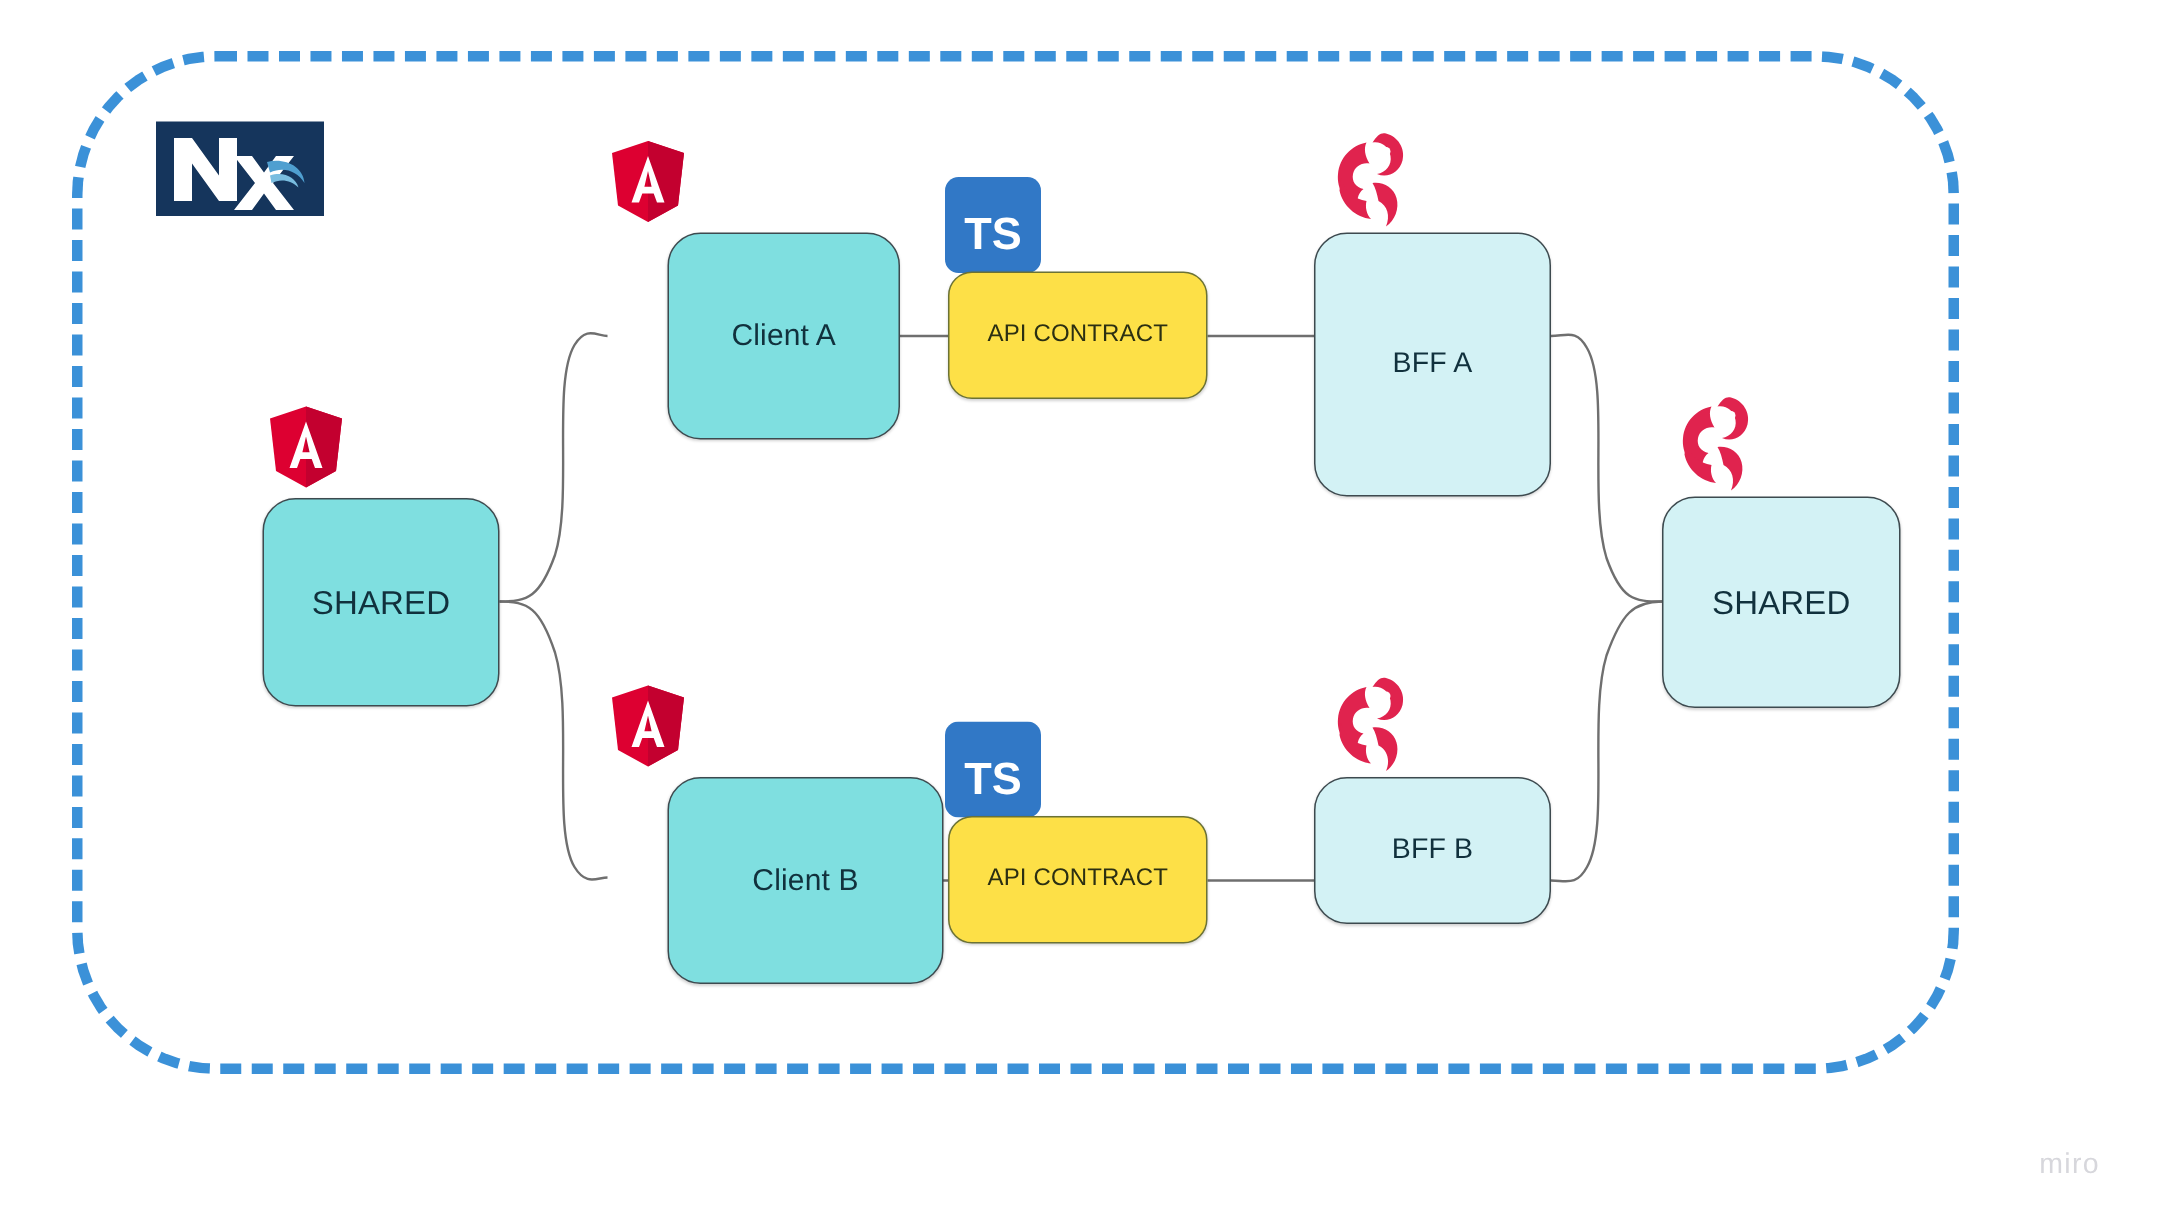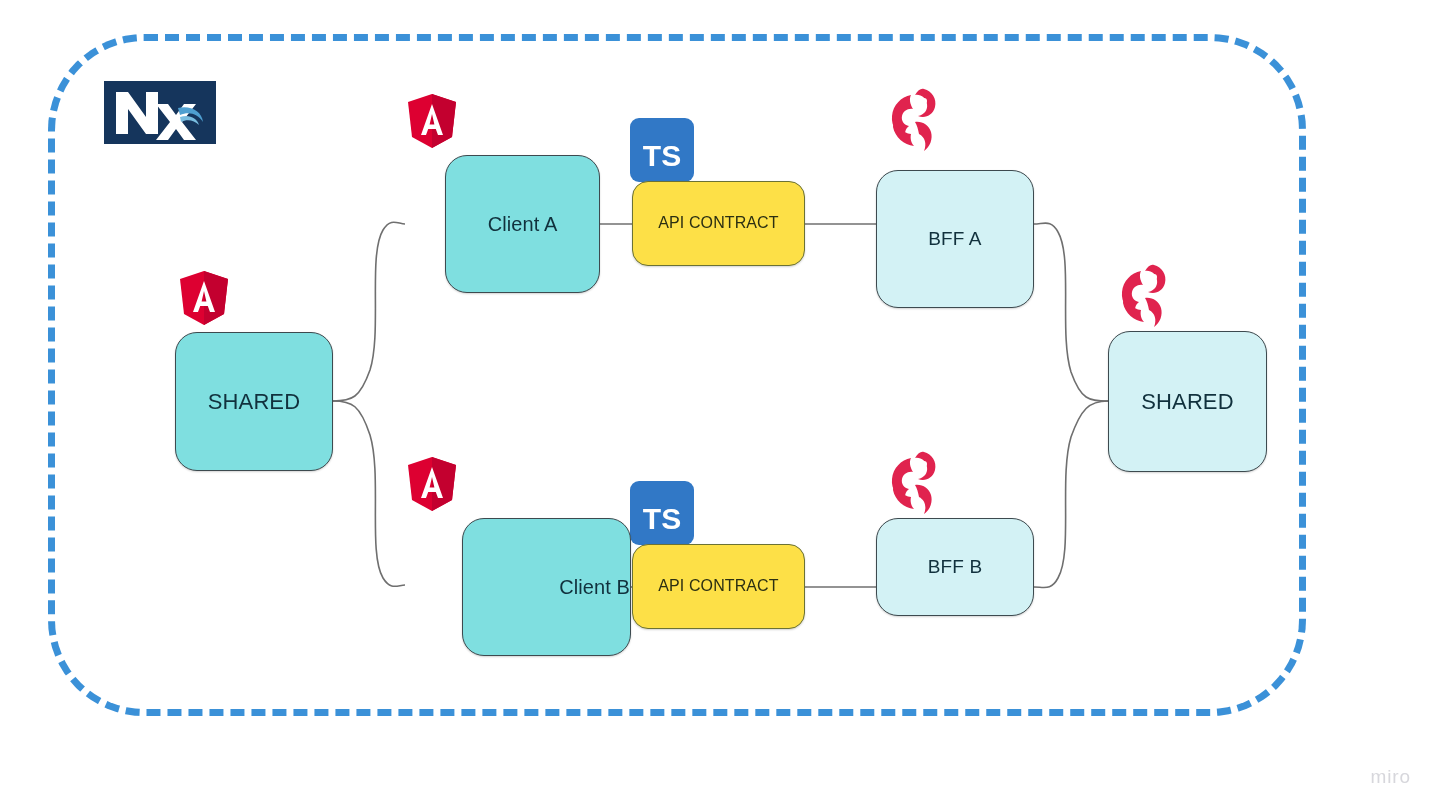--- a/index.html
+++ b/index.html
@@ -71,24 +71,24 @@
   .node.lime      { background: #fde047; border-color: #6b7235; color: #2b2f12; }
 
   .node.client  { font-size: 20px; margin-left: 40px; }
   .node.shared  { font-size: 22px; }
   .node.bff     { font-size: 19px; }
   .node.api     { font-size: 16px; border-radius: 16px; }
 
   
   #node-shared-left  { left: 175px; top: 332px;  width: 158px; height: 139px; }
   #node-client-a     { left: 405px; top: 155px;  width: 155px; height: 138px; }
-  #node-client-b     { left: 422px; top: 518px;  width: 169px; height: 138px; justify-content: flex-end; }
+  #node-client-b     { left: 405px; top: 518px;  width: 184px; height: 138px; }
   #node-api-a        { left: 632px; top: 181px;  width: 173px; height:  85px; }
   #node-api-b        { left: 632px; top: 544px;  width: 173px; height:  85px; }
-  #node-bff-a        { left: 876px; top: 170px;  width: 158px; height: 138px; justify-content: center; }
+  #node-bff-a        { left: 876px; top: 155px;  width: 158px; height: 176px; justify-content: center; }
   #node-bff-b        { left: 876px; top: 518px;  width: 158px; height: 98px; }
   #node-shared-right { left: 1108px; top: 331px; width: 159px; height: 141px; }
 
   
   .badge {
     position: absolute;
     pointer-events: none;
     text-decoration: underline;
   }
   .badge svg { display: block; }
@@ -116,21 +116,21 @@
   #ts-api-b { left: 630px; top: 481px; width: 64px; height: 64px; }
 
   
   #nest-bff-a        { left: 880px; top: 86px;  width: 70px; height: 70px; }
   #nest-bff-b        { left: 880px; top: 449px; width: 70px; height: 70px; }
   #nest-shared-right { left: 1110px; top: 262px; width: 70px; height: 70px; }
 
   
   #miro-watermark {
     position: absolute;
-    right: 29px;
+    right: 40px;
     bottom: 22px;
     font-size: 19px;
     color: #d7d7dc;
     letter-spacing: .9px;
     font-family: "Liberation Sans", sans-serif;
   }
 </style>
 </head>
 <body>
 

